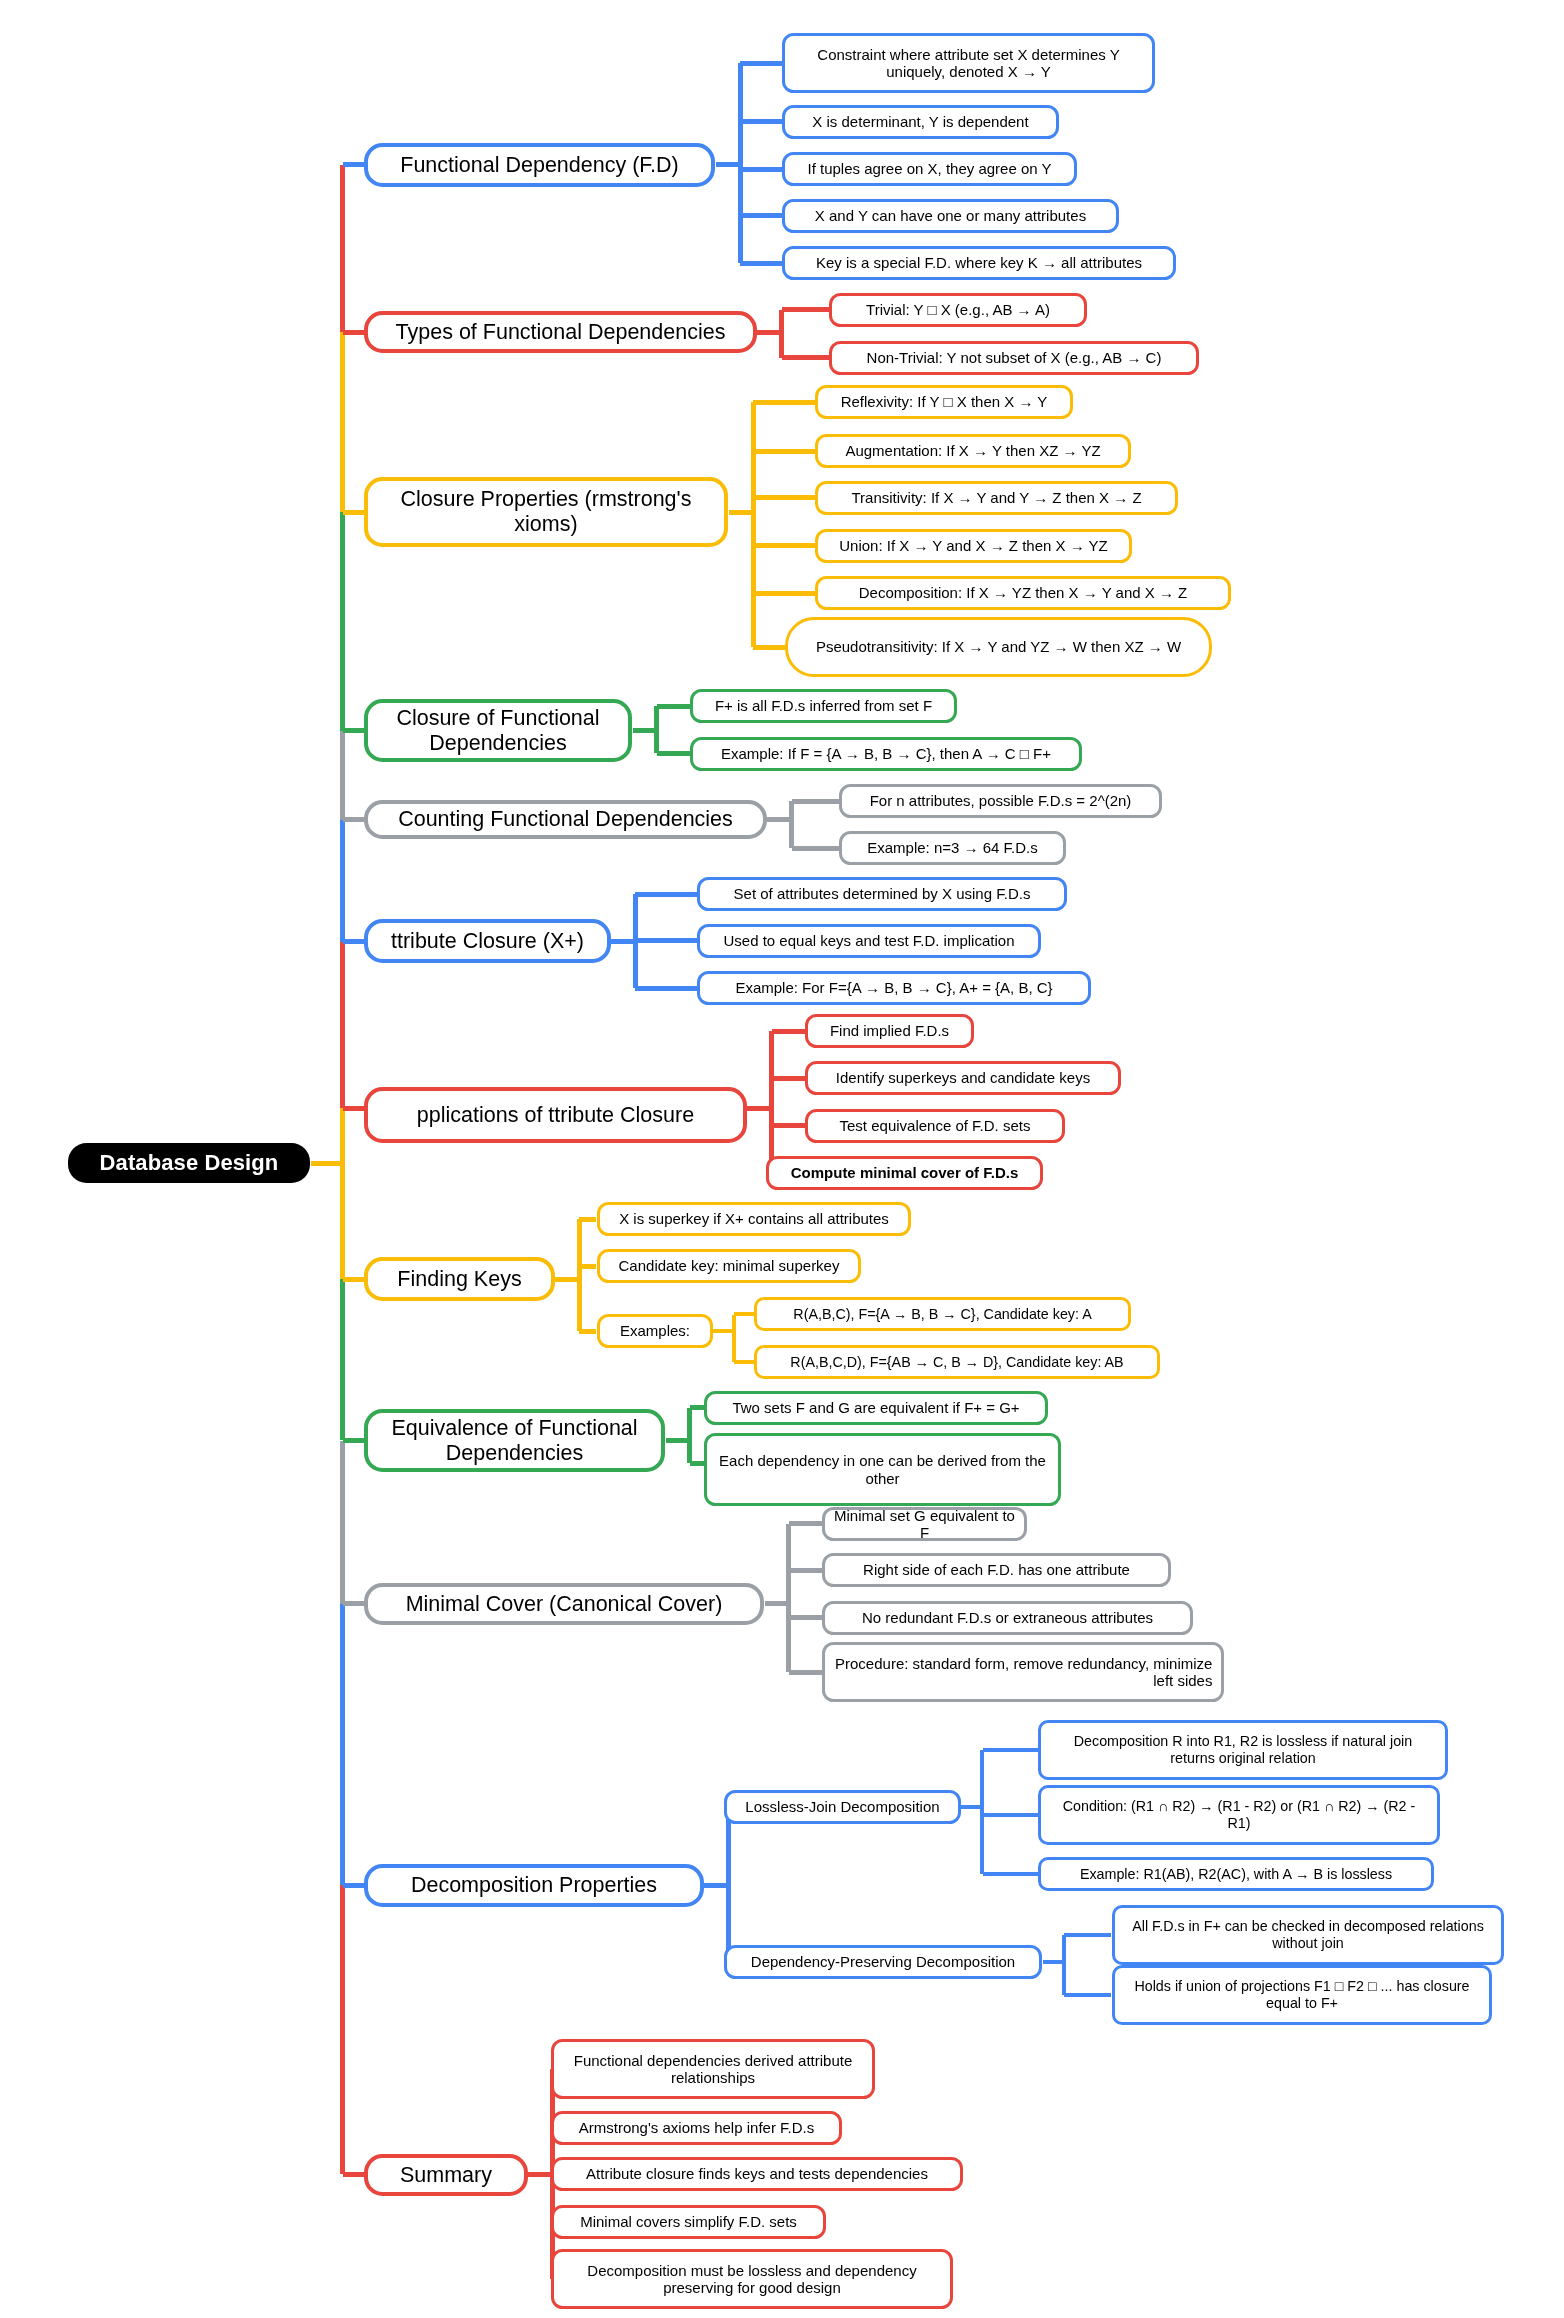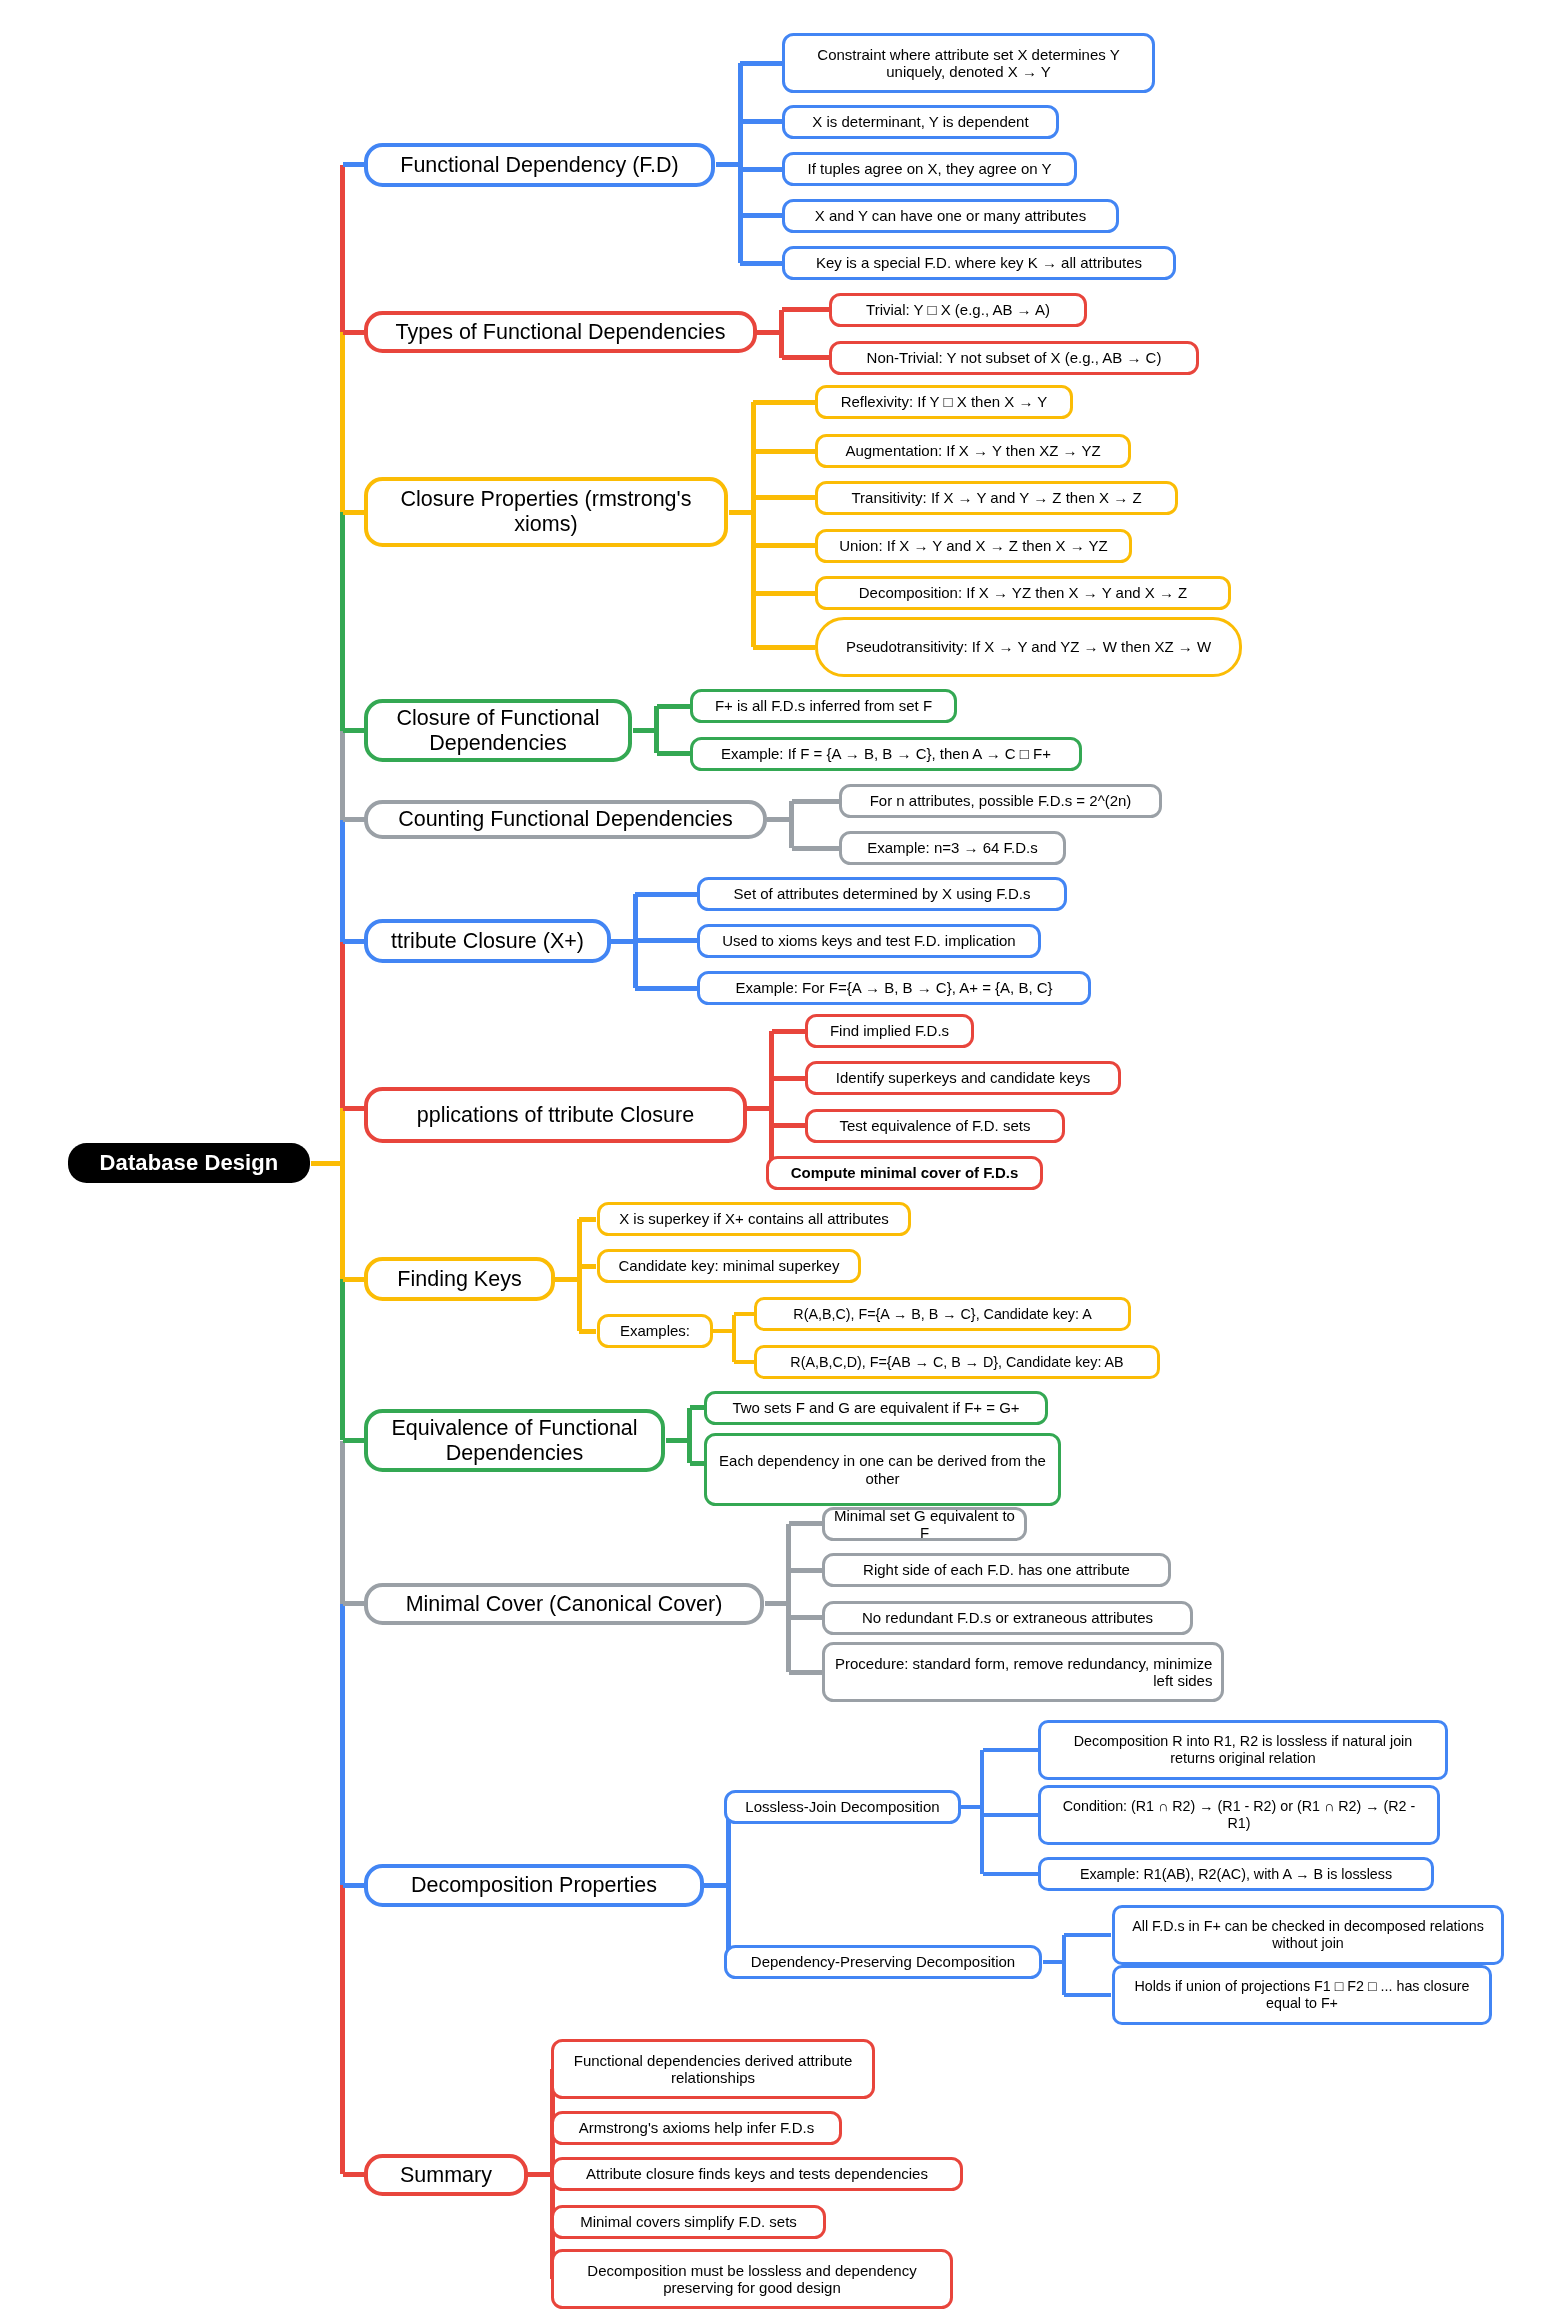--- a/index.html
+++ b/index.html
@@ -208,30 +208,30 @@
       <div class="node lvl2 c-blue" style="left: 782px; top: 246px; width: 394px; height: 34px;">Key is a special F.D. where key K → all attributes</div>
       <div class="node lvl1 c-red" style="left: 364px; top: 311px; width: 393px; height: 42px;">Types of Functional Dependencies</div>
       <div class="node lvl2 c-red" style="left: 829px; top: 293px; width: 258px; height: 34px;">Trivial: Y □ X (e.g., AB → A)</div>
       <div class="node lvl2 c-red" style="left: 829px; top: 341px; width: 370px; height: 34px;">Non-Trivial: Y not subset of X (e.g., AB → C)</div>
       <div class="node lvl1 c-yellow" style="left: 364px; top: 477px; width: 364px; height: 70px;">Closure Properties (rmstrong's xioms)</div>
       <div class="node lvl2 c-yellow" style="left: 815px; top: 385px; width: 258px; height: 34px;">Reflexivity: If Y □ X then X → Y</div>
       <div class="node lvl2 c-yellow" style="left: 815px; top: 434px; width: 316px; height: 34px;">Augmentation: If X → Y then XZ → YZ</div>
       <div class="node lvl2 c-yellow" style="left: 815px; top: 481px; width: 363px; height: 34px;">Transitivity: If X → Y and Y → Z then X → Z</div>
       <div class="node lvl2 c-yellow" style="left: 815px; top: 529px; width: 317px; height: 34px;">Union: If X → Y and X → Z then X → YZ</div>
       <div class="node lvl2 c-yellow" style="left: 815px; top: 576px; width: 416px; height: 34px;">Decomposition: If X → YZ then X → Y and X → Z</div>
-      <div class="node lvl2 c-yellow" style="left: 815px; top: 617px; width: 427px; height: 60px; border-radius: 29px;">Pseudotransitivity: If X → Y and YZ → W then XZ → W</div>
+      <div class="node lvl2 c-yellow" style="left: 785px; top: 617px; width: 427px; height: 60px; border-radius: 29px;">Pseudotransitivity: If X → Y and YZ → W then XZ → W</div>
       <div class="node lvl1 c-green" style="left: 364px; top: 699px; width: 268px; height: 63px;">Closure of Functional Dependencies</div>
       <div class="node lvl2 c-green" style="left: 690px; top: 689px; width: 267px; height: 34px;">F+ is all F.D.s inferred from set F</div>
       <div class="node lvl2 c-green" style="left: 690px; top: 737px; width: 392px; height: 34px;">Example: If F = {A → B, B → C}, then A → C □ F+</div>
       <div class="node lvl1 c-grey" style="left: 364px; top: 800px; width: 403px; height: 39px;">Counting Functional Dependencies</div>
       <div class="node lvl2 c-grey" style="left: 839px; top: 784px; width: 323px; height: 34px;">For n attributes, possible F.D.s = 2^(2n)</div>
       <div class="node lvl2 c-grey" style="left: 839px; top: 831px; width: 227px; height: 34px;">Example: n=3 → 64 F.D.s</div>
       <div class="node lvl1 c-blue" style="left: 364px; top: 919px; width: 247px; height: 44px;">ttribute Closure (X+)</div>
       <div class="node lvl2 c-blue" style="left: 697px; top: 877px; width: 370px; height: 34px;">Set of attributes determined by X using F.D.s</div>
-      <div class="node lvl2 c-blue" style="left: 697px; top: 924px; width: 344px; height: 34px;">Used to xioms keys and test F.D. implication</div>
+      <div class="node lvl2 c-blue" style="left: 697px; top: 924px; width: 344px; height: 34px;">Used to equal keys and test F.D. implication</div>
       <div class="node lvl2 c-blue" style="left: 697px; top: 971px; width: 394px; height: 34px;">Example: For F={A → B, B → C}, A+ = {A, B, C}</div>
       <div class="node lvl1 c-red" style="left: 364px; top: 1087px; width: 383px; height: 56px;">pplications of ttribute Closure</div>
       <div class="node lvl2 c-red" style="left: 805px; top: 1014px; width: 169px; height: 34px;">Find implied F.D.s</div>
       <div class="node lvl2 c-red" style="left: 805px; top: 1061px; width: 316px; height: 34px;">Identify superkeys and candidate keys</div>
       <div class="node lvl2 c-red" style="left: 805px; top: 1109px; width: 260px; height: 34px;">Test equivalence of F.D. sets</div>
       <div class="node lvl2 c-red" style="left: 766px; top: 1156px; width: 277px; height: 34px; font-weight: bold;">Compute minimal cover of F.D.s</div>
       <div class="node lvl1 c-yellow" style="left: 364px; top: 1257px; width: 191px; height: 44px;">Finding Keys</div>
       <div class="node lvl2 c-yellow" style="left: 597px; top: 1202px; width: 314px; height: 34px;">X is superkey if X+ contains all attributes</div>
       <div class="node lvl2 c-yellow" style="left: 597px; top: 1249px; width: 264px; height: 34px;">Candidate key: minimal superkey</div>
       <div class="node lvl2 c-yellow" style="left: 597px; top: 1314px; width: 116px; height: 34px;">Examples:</div>

